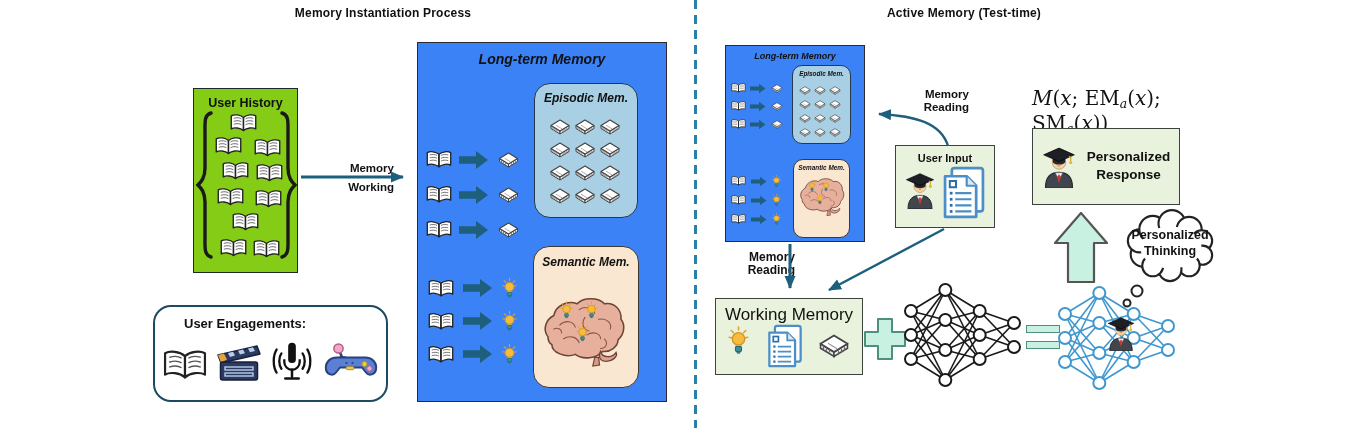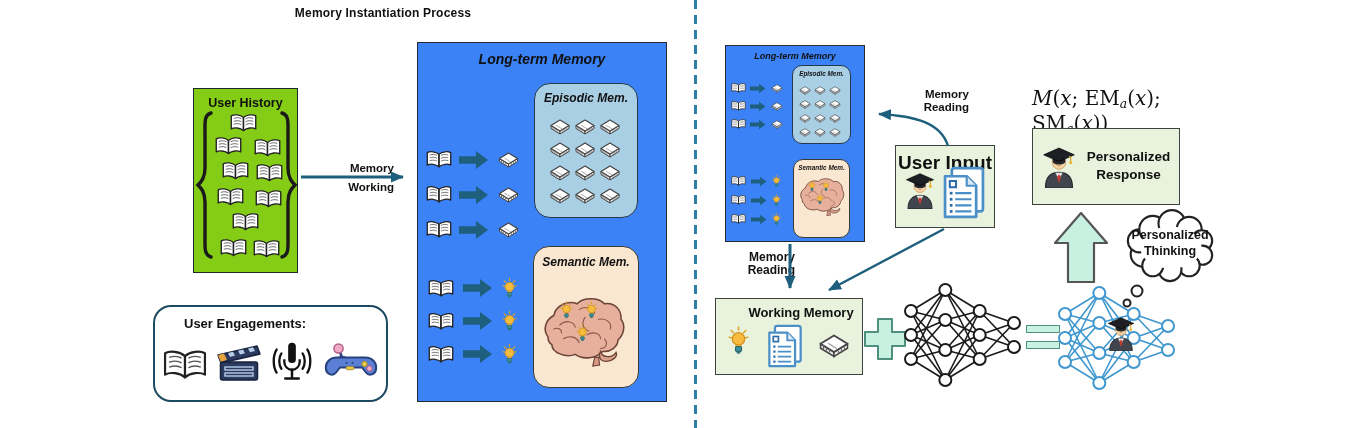--- a/index.html
+++ b/index.html
@@ -337,20 +337,21 @@
     <svg class="abs ic" style="left:117px;top:31px;width:40px;height:50px;">
         <use href="#g-mic"></use>
       </svg>
     <svg class="abs ic" style="left:168px;top:34px;width:56px;height:43px;">
         <use href="#g-controller"></use>
       </svg>
   </div>
 
   <div class="divider"></div>
 
+  <div class="abs title ctr" style="left:764px;top:6px;width:400px;">Active Memory (Test-time)</div>
 
   <div class="box ltm-box" style="left:725px;top:45px;width:140px;height:197px;border-width:1.3px;">
     <div class="abs lbl-xs ctr" style="left:0;top:5px;width:100%;">Long-term Memory</div>
 
     <div class="box epi-box" style="left:66px;top:19px;width:59px;height:79px;border-radius:10px;border-width:1.2px;">
       <div class="abs lbl-xxs ctr" style="left:0;top:4px;width:100%;">Episodic Mem.</div>
       <svg class="abs ic" style="left:5px;top:19px;width:14px;height:11px;">
           <use href="#g-chip"></use>
         </svg>
       <svg class="abs ic" style="left:20px;top:19px;width:14px;height:11px;">
@@ -475,21 +476,21 @@
   <div class="abs arrowlabel" style="left:897px;top:88px;width:72px;">
     <div>Memory</div>
     <div>Reading</div>
   </div>
   <div class="abs arrowlabel ctr" style="left:723px;top:251px;width:72px;font-size:12px;">
     <div>Memory</div>
     <div>Reading</div>
   </div>
 
   <div class="box green-box" style="left:895px;top:145px;width:100px;height:83px;">
-    <div class="abs ctr" style="left:0;top:6px;width:100%;font-size:19px;font-weight:700;">User Input</div>
+    <div class="abs ctr" style="left:0;top:6px;width:100%;font-size:11px;font-weight:700;">User Input</div>
     <svg class="abs ic" style="left:8px;top:26px;width:32px;height:37px;">
         <use href="#g-grad"></use>
       </svg>
     <svg class="abs ic" style="left:45px;top:19px;width:46px;height:55px;">
         <use href="#g-docs"></use>
       </svg>
   </div>
 
   <div class="abs serif" style="left:1032px;top:86px;width:200px;font-size:20px;"><span class="mc">M</span><span>(</span><span class="iv">x</span><span>; </span><span>EM</span><span class="sb">a</span><span>(</span><span class="iv">x</span><span>); </span><span>SM</span><span class="sb">a</span><span>(</span><span class="iv">x</span><span>))</span></div>
 
@@ -497,21 +498,21 @@
     <svg class="abs ic" style="left:8px;top:17px;width:36px;height:42px;">
         <use href="#g-grad"></use>
       </svg>
     <div class="abs ctr" style="left:48px;top:19px;width:95px;font-size:13.5px;font-weight:700;line-height:1.35;">
       <div>Personalized</div>
       <div>Response</div>
     </div>
   </div>
 
   <div class="box green-box" style="left:715px;top:298px;width:148px;height:77px;">
-    <div class="abs ctr" style="left:0;top:6px;width:100%;font-size:13px;font-weight:700;padding-left:12px;">Working Memory</div>
+    <div class="abs ctr" style="left:0;top:6px;width:100%;font-size:17px;font-weight:400;">Working Memory</div>
     <svg class="abs ic" style="left:12px;top:26px;width:21px;height:31px;">
         <use href="#g-bulb"></use>
       </svg>
     <svg class="abs ic" style="left:50px;top:24px;width:38px;height:46px;">
         <use href="#g-docs"></use>
       </svg>
     <svg class="abs ic" style="left:99px;top:32px;width:38px;height:30px;">
         <use href="#g-chip"></use>
       </svg>
   </div>

